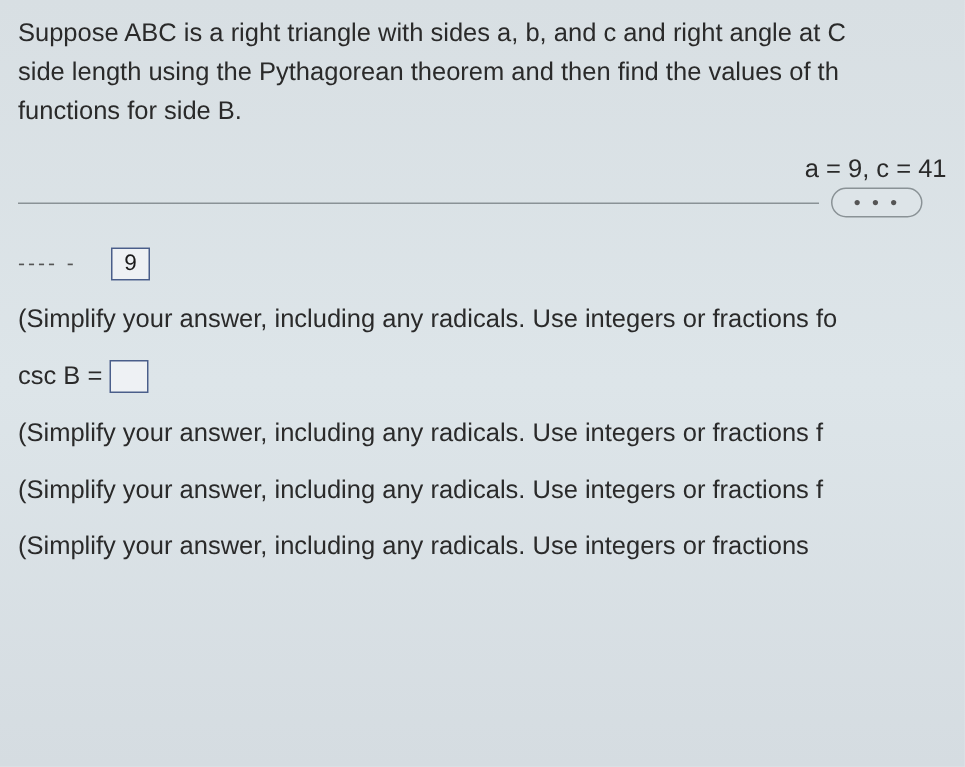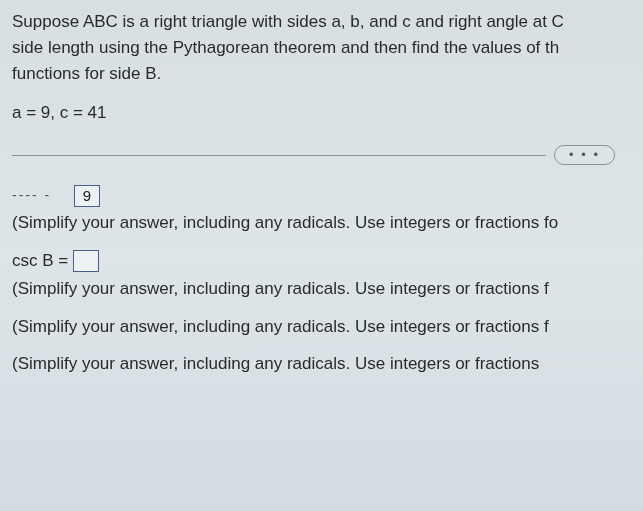--- a/index.html
+++ b/index.html
@@ -17,21 +17,21 @@
       color: #2a2a2a;
       font-size: 17px;
       line-height: 1.4;
       padding: 10px 12px;
     }
     .question-header p {
       margin-bottom: 2px;
     }
     .given {
       margin-top: 16px;
-      margin-bottom: 20px;
+      text-align: right;
     }
     .separator-row {
       display: flex;
       align-items: center;
       margin-bottom: 18px;
     }
     .hr-line {
       flex: 1;
       height: 1px;
       background: #8a9296;
@@ -72,21 +72,21 @@
     }
     .cursor-box svg {
       position: absolute;
       top: 2px;
       left: 5px;
     }
     .block {
       margin-bottom: 14px;
     }
     .simplify-hint {
-      margin-top: 4px;
+      margin-top: 14px;
     }
     .first-answer-row {
       margin-bottom: 2px;
     }
     .first-answer-row .dashes {
       margin-right: 18px;
     }
     .eq-row {
       margin-bottom: 2px;
     }

